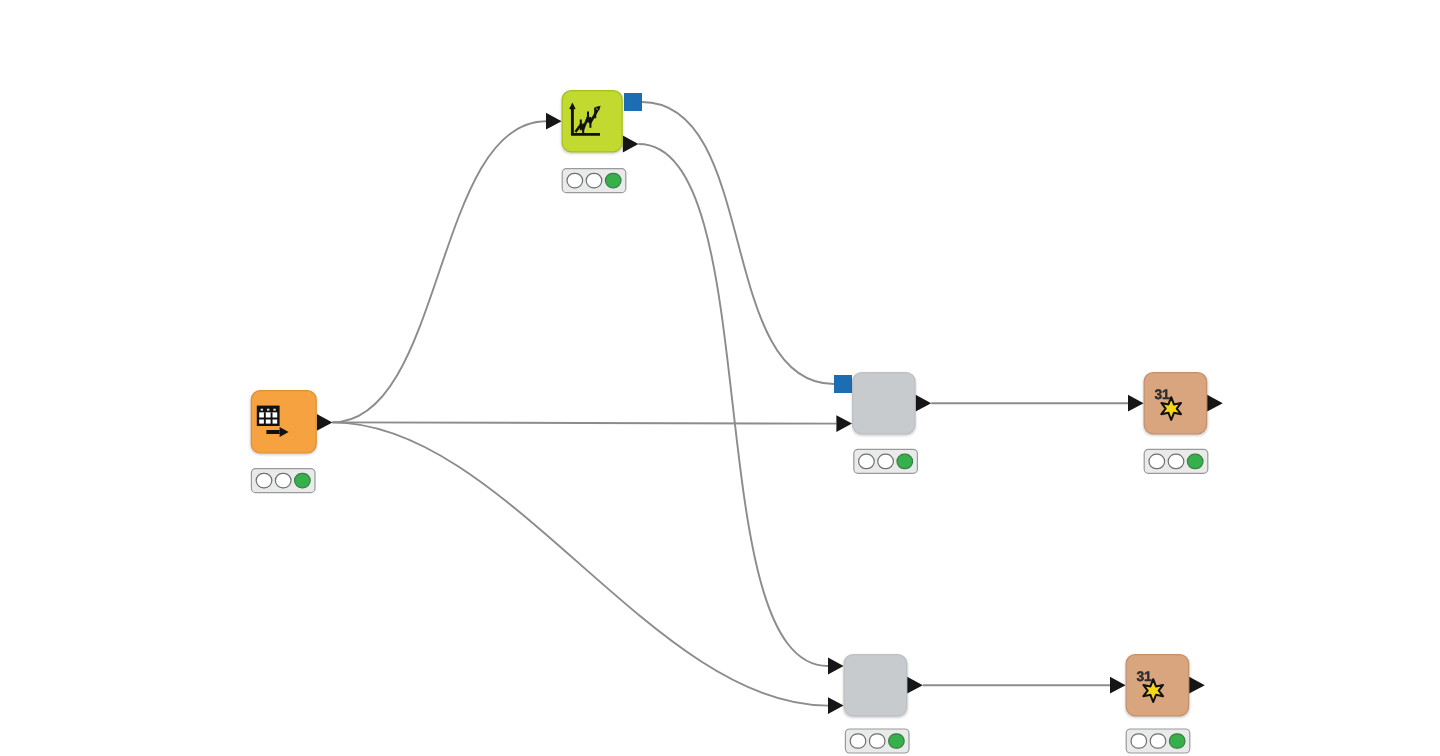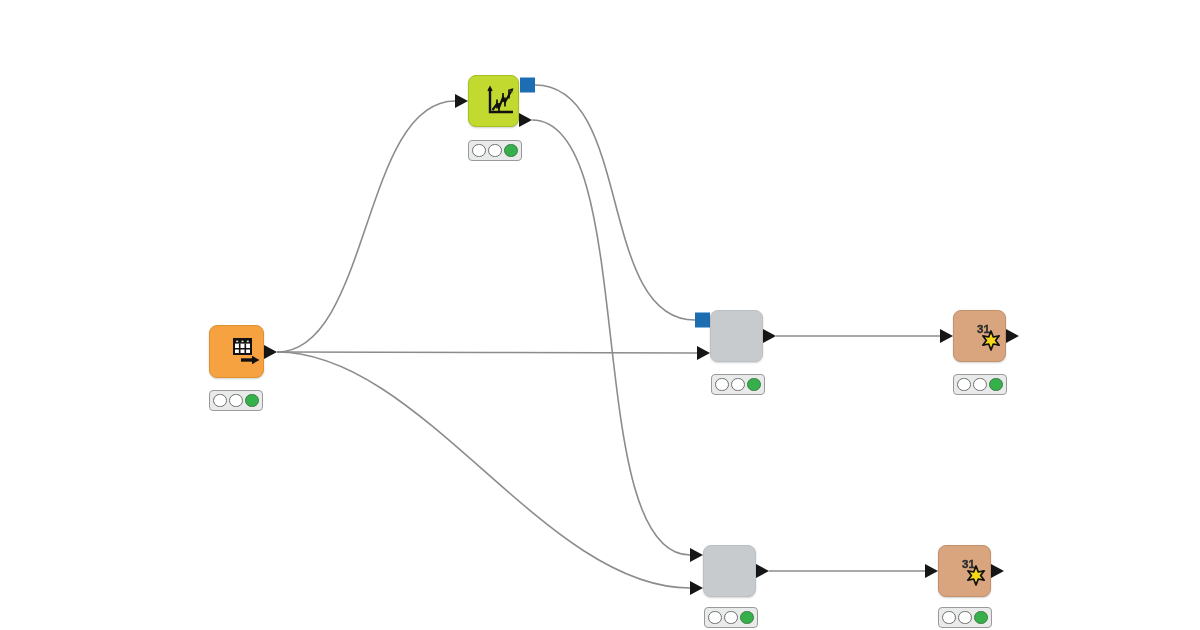--- a/index.html
+++ b/index.html
@@ -1,21 +1,21 @@
 <!DOCTYPE html>
 <html><head>
 <meta charset="utf-8">
 <title>Workflow Canvas</title>
 <style>
   html,body{margin:0;padding:0;background:#ffffff;font-family:"Liberation Sans",sans-serif;}
   .canvas{position:relative;overflow:hidden;background:#ffffff;}
   .wires{position:absolute;left:0;top:0;z-index:1;}
   .node{
     position:absolute;z-index:2;box-sizing:border-box;
-    border-radius:8px;display:flex;align-items:center;justify-content:flex-end;
+    border-radius:8px;display:flex;align-items:center;justify-content:flex-start;
     box-shadow:0 1px 2px rgba(0,0,0,.18);
   }
   .node svg{display:block;}
   .traffic{
     position:absolute;z-index:2;box-sizing:border-box;
     width:54px;height:21px;border-radius:4px;
     background:#e9eaea;border:1px solid #9a9a9a;
     display:flex;align-items:center;justify-content:center;gap:2.5px;
   }
   .lamp{

